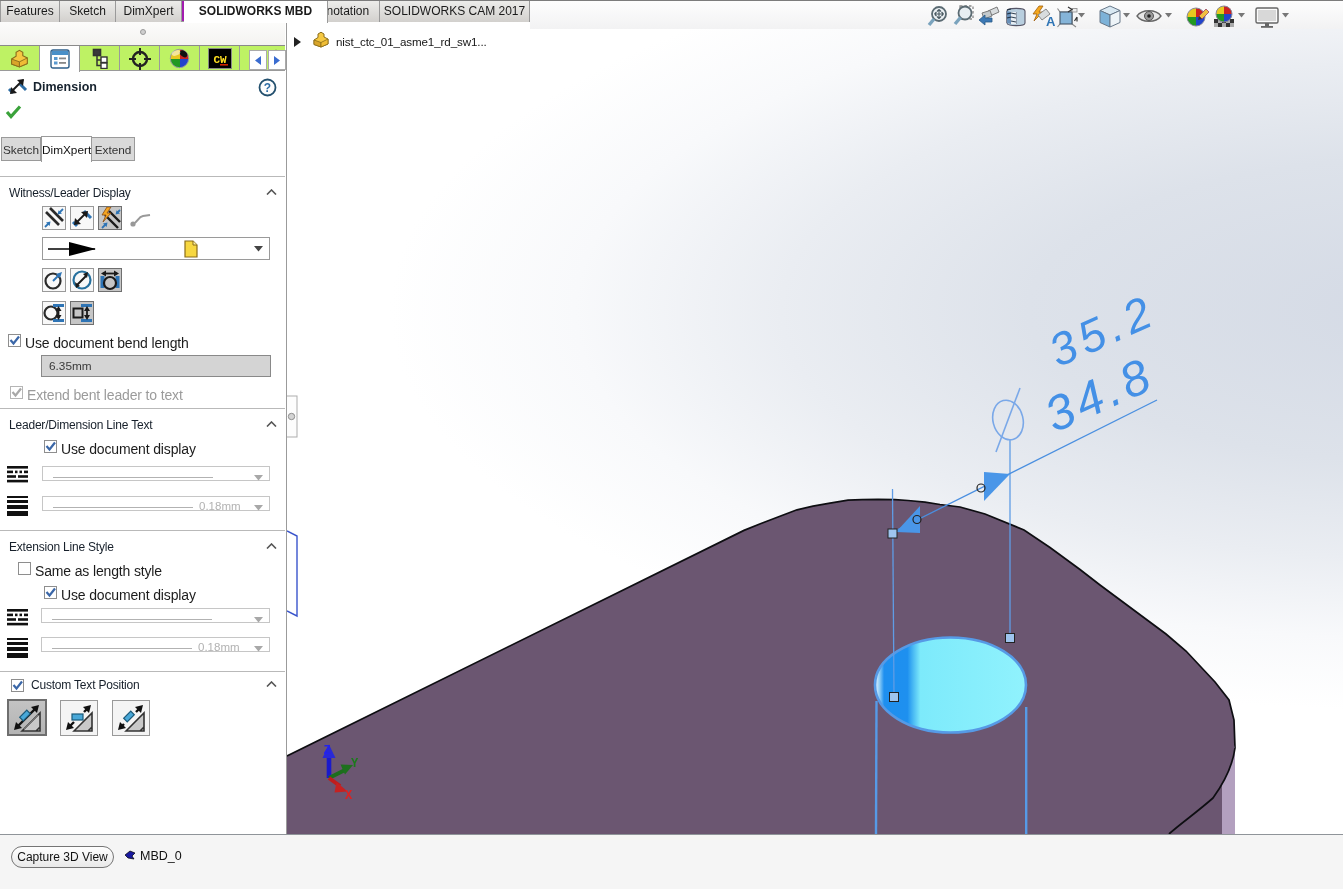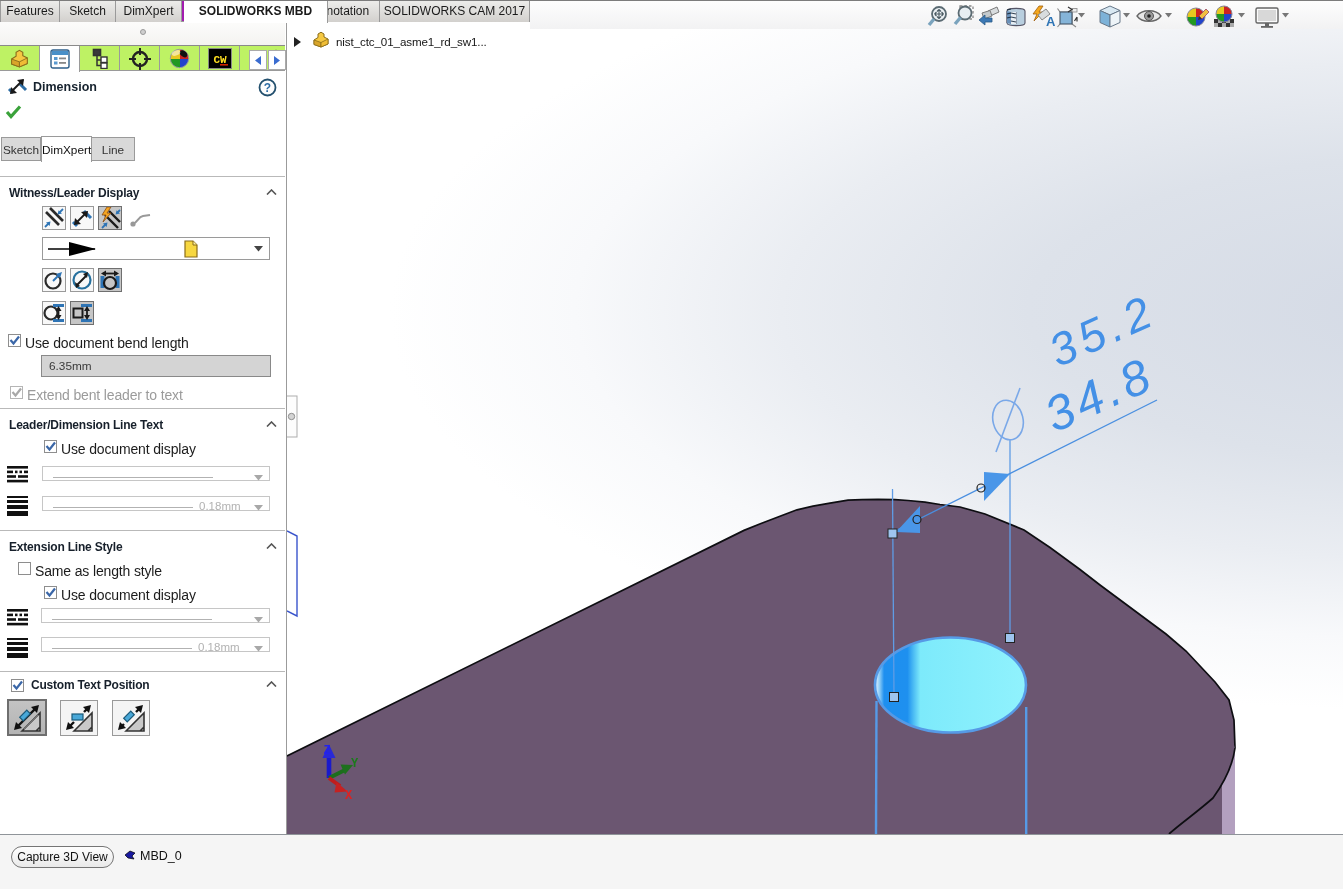--- a/index.html
+++ b/index.html
@@ -13,21 +13,21 @@
 
 #panel{position:absolute;left:0;top:22px;width:287px;height:812px;background:#fff;border-right:1px solid #9b9b9b;z-index:20}
 #pstrip{position:absolute;left:0;top:0;width:285px;height:23px;background:linear-gradient(#fcfcfb,#f4f3f1)}
 #pdot{position:absolute;left:140px;top:7px;width:6px;height:6px;border-radius:50%;background:#cfcfcf;border:1px solid #9a9a9a}
 #ptabs{position:absolute;left:0;top:23px;width:285px;height:26px;background:#bef264;border-top:1px solid #8a8a8a;border-bottom:1px solid #9a9a9a}
 .ptab{position:absolute;top:0;width:40px;height:25px;border-right:1px solid #9a9a9a;display:flex;align-items:center;justify-content:center}
 .ptab.active{background:#fff;height:26px}
 .parrow{position:absolute;top:4px;width:18px;height:20px;background:#fff;border:1px solid #aaa;display:flex;align-items:center;justify-content:center}
 
 .sephdr{position:absolute;left:0;width:285px;border-top:1px solid #b9b9b9}
-.hdr{position:absolute;left:9px;font-weight:bold;font-size:12px;color:#17202b;letter-spacing:-0.2px}
+.hdr{position:absolute;left:9px;font-weight:normal;font-size:12px;color:#17202b;letter-spacing:-0.2px}
 .caret{position:absolute;width:11px;height:6px}
 .cb{position:absolute;width:13px;height:13px;background:#fff;border:1px solid #8e8e8e}
 .cblbl{position:absolute;font-size:14px;color:#1c1c1c;letter-spacing:-0.15px;white-space:nowrap}
 .ddrow{position:absolute;height:15px;background:#fff;border:1px solid #c6c6c6}
 .ibtn{position:absolute;width:24px;height:24px;background:#f8f8f8;border:1px solid #9a9a9a;display:flex;align-items:center;justify-content:center}
 .ibtn.sel{background:#c6c6c6;border:1px solid #6f6f6f}
 
 #bbar{position:absolute;left:0;top:834px;width:1343px;height:55px;background:#f5f5f5;border-top:1px solid #8f9499;z-index:40}
 #capbtn{position:absolute;left:11px;top:11px;width:103px;height:22px;background:linear-gradient(#fefefe,#e9e9e9);border:1px solid #757575;border-radius:11px;text-align:center;line-height:20px;font-size:12px;color:#111}
 
@@ -346,21 +346,21 @@
   <svg class="abs" style="left:258px;top:56px" width="19" height="19">
         <circle cx="9.5" cy="9.5" r="8" fill="#fdfdfd" stroke="#23506e" stroke-width="1.8"></circle>
         <text x="9.5" y="14" text-anchor="middle" font-size="12" font-weight="bold" fill="#2e6da4">?</text>
       </svg>
   <svg class="abs" style="left:5px;top:83px" width="17" height="14" viewBox="0 0 17 14">
         <path d="M2,7 L6,11.5 L15,1.5" fill="none" stroke="#3aa23a" stroke-width="3.2"></path>
       </svg>
 
   <div class="abs" style="left:1px;top:115px;width:40px;height:24px;background:#d9d9d9;border:1px solid #9a9a9a;text-align:center;line-height:24px;font-size:11.8px;color:#333">Sketch</div>
   <div class="abs" style="left:41px;top:114px;width:51px;height:26px;background:#fff;border:1px solid #9a9a9a;border-bottom:none;text-align:center;line-height:26px;font-size:11.8px;color:#111;z-index:2">DimXpert</div>
-  <div class="abs" style="left:92px;top:115px;width:43px;height:24px;background:#d9d9d9;border:1px solid #9a9a9a;border-left:none;text-align:center;line-height:24px;font-size:11.8px;color:#333">Line</div>
+  <div class="abs" style="left:92px;top:115px;width:43px;height:24px;background:#d9d9d9;border:1px solid #9a9a9a;border-left:none;text-align:center;line-height:24px;font-size:11.8px;color:#333">Extend</div>
   <div class="sephdr" style="top:154px"></div>
 
   <div class="hdr" style="top:164px">Witness/Leader Display</div>
   <svg class="caret" style="left:266px;top:167px" viewBox="0 0 11 6">
         <path d="M1,5.5 L5.5,1 L10,5.5" fill="none" stroke="#555" stroke-width="1.6"></path>
       </svg>
   <div class="ibtn" style="left:42px;top:184px">
         <svg width="22" height="22" viewBox="0 0 22 22">
           <line x1="3" y1="5" x2="16" y2="18" stroke="#2a2a2a" stroke-width="2.6"></line>
           <line x1="7" y1="1" x2="20" y2="14" stroke="#2a2a2a" stroke-width="2.6"></line>

